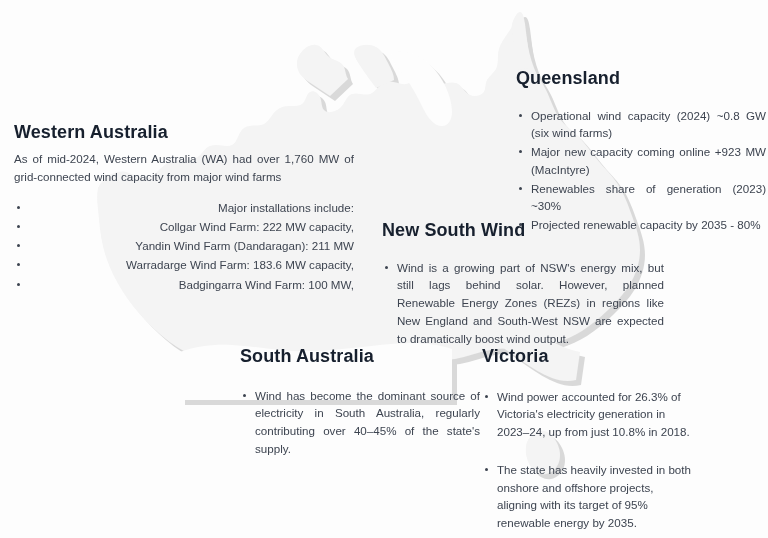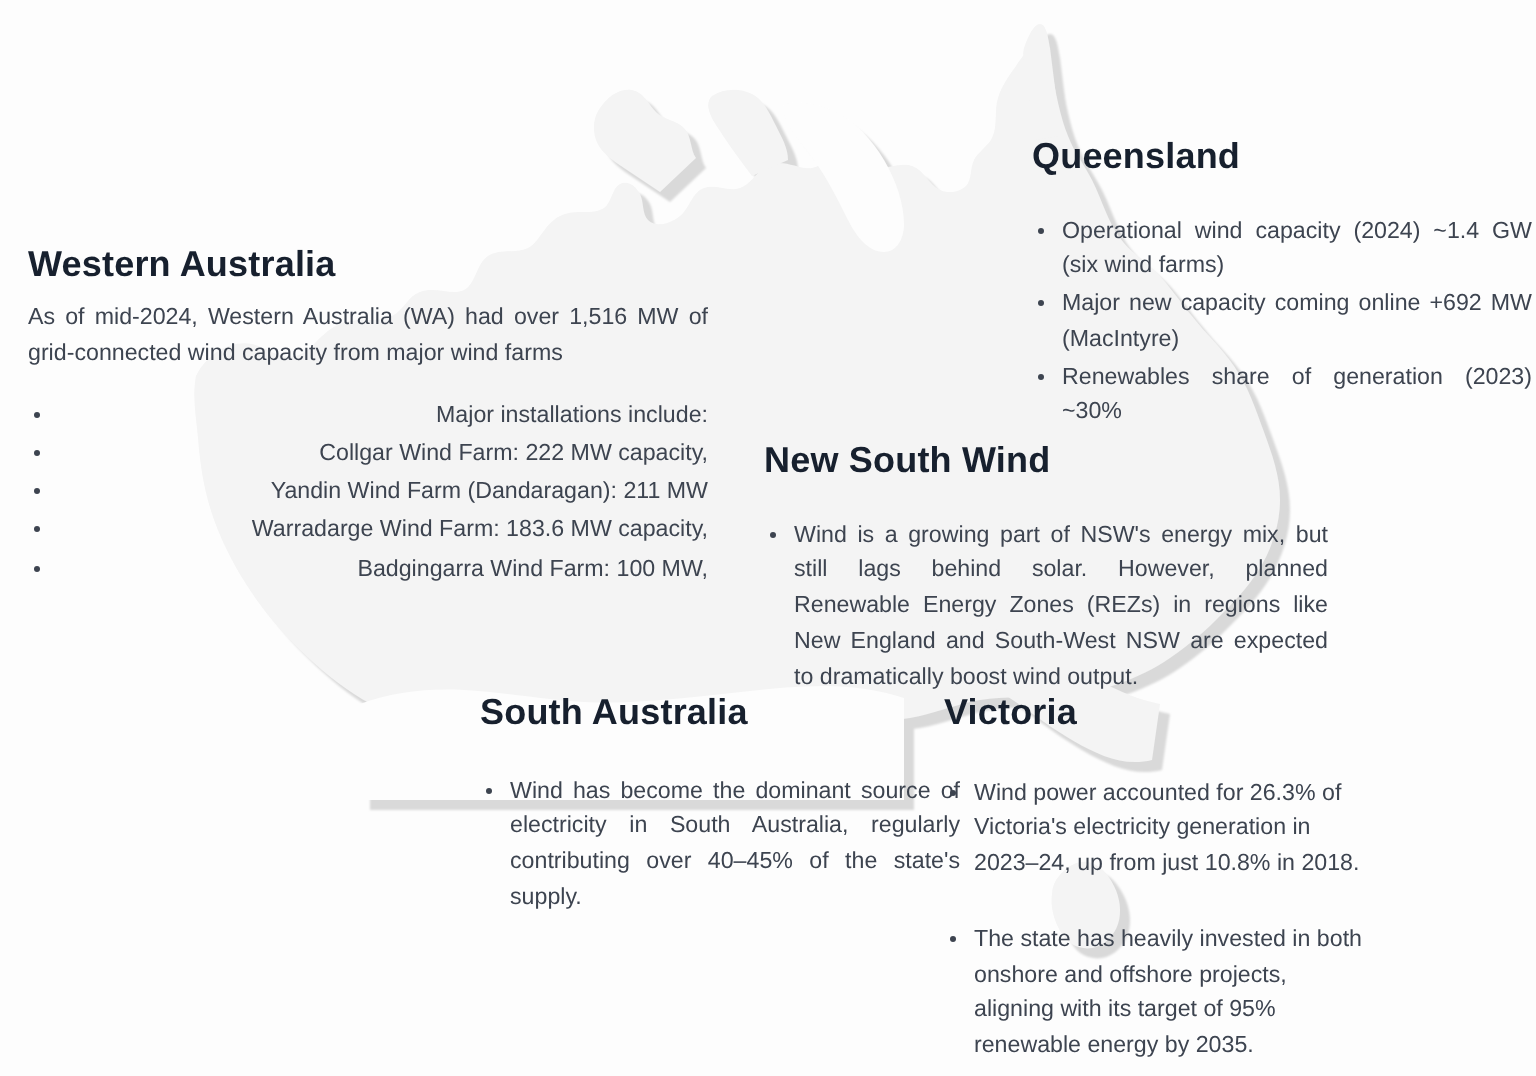--- a/index.html
+++ b/index.html
@@ -86,21 +86,21 @@
   #block-qld ul.bullets li { text-align: justify; }
 
   #block-nsw     { left: 382px; top: 220px; width: 282px; }
   #block-nsw ul.bullets { margin-top: 17px; }
   #block-nsw ul.bullets li { text-align: justify; }
 
   #block-sa      { left: 240px; top: 346px; width: 240px; }
   #block-sa ul.bullets { margin-top: 19px; }
   #block-sa ul.bullets li { text-align: justify; margin-bottom: 0; }
 
-  #block-vic     { left: 472px; top: 346px; width: 210px; }
+  #block-vic     { left: 482px; top: 346px; width: 210px; }
   #block-vic ul.bullets { margin-top: 19px; }
   #block-vic ul.bullets li { text-align: left; margin-bottom: 13px; margin-top: 20px; }
   #block-vic ul.bullets li:last-child { margin-bottom: 0; }
 </style>
 </head>
 <body>
 
 <div id="canvas">
 
   <svg id="map-layer" viewBox="0 0 768 538" aria-hidden="true">
@@ -234,36 +234,37 @@
         C 560,449 561,456 559,462
         C 557,468 552,473 546,474
         C 540,475 534,472 531,467
         C 527,461 525,453 526,447
         C 526,444 527,442 528,440 Z"></path>
     </g>
   </svg>
 
   <div class="block" id="block-wa">
     <h2 class="block-title">Western Australia</h2>
-    <p class="para">As of mid-2024, Western Australia (WA) had over 1,516 MW of grid-connected wind capacity from major wind farms</p>
+    <p class="para">As of mid-2024, Western Australia (WA) had over 1,760 MW of grid-connected wind capacity from major wind farms</p>
     <ul class="bullets">
       <li>Major installations include:</li>
       <li>Collgar Wind Farm: 222 MW capacity,</li>
       <li>Yandin Wind Farm (Dandaragan): 211 MW</li>
       <li>Warradarge Wind Farm: 183.6 MW capacity,</li>
       <li>Badgingarra Wind Farm: 100 MW,</li>
     </ul>
   </div>
 
   <div class="block" id="block-qld">
     <h2 class="block-title">Queensland</h2>
     <ul class="bullets">
-      <li>Operational wind capacity (2024) ~1.4 GW (six wind farms)</li>
-      <li>Major new capacity coming online +692 MW (MacIntyre)</li>
+      <li>Operational wind capacity (2024) ~0.8 GW (six wind farms)</li>
+      <li>Major new capacity coming online +923 MW (MacIntyre)</li>
       <li>Renewables share of generation (2023) ~30%</li>
+      <li>Projected renewable capacity by 2035 - 80%</li>
     </ul>
   </div>
 
   <div class="block" id="block-nsw">
     <h2 class="block-title">New South Wind</h2>
     <ul class="bullets">
       <li>Wind is a growing part of NSW's energy mix, but still lags behind solar. However, planned Renewable Energy Zones (REZs) in regions like New England and South-West NSW are expected to dramatically boost wind output.</li>
     </ul>
   </div>
 

